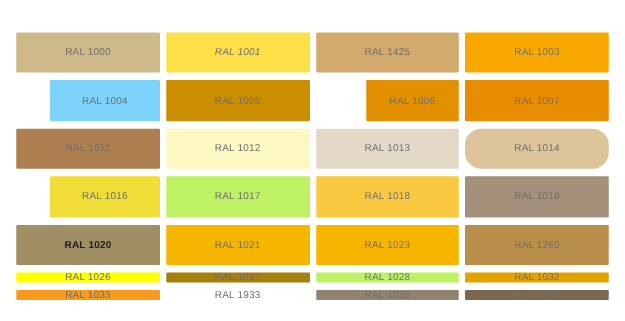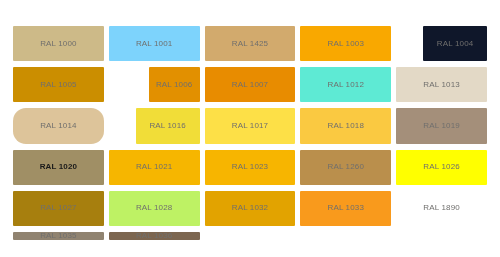--- a/index.html
+++ b/index.html
@@ -13,21 +13,21 @@
     background: #ffffff;
     font-family: "Liberation Sans", sans-serif;
     overflow: hidden;
   }
   #swatch-grid {
     box-sizing: border-box;
     width: 500px;
     height: 257px;
     padding: 26px 13px 17px 13px;
     display: grid;
-    grid-template-columns: repeat(5, 1fr);
+    grid-template-columns: repeat(4, 1fr);
     grid-template-rows: repeat(5, 1fr);
     column-gap: 5px;
     row-gap: 6px;
     background: #ffffff;
   }
   .swatch {
     position: relative;
     display: flex;
     align-items: center;
     justify-content: center;
@@ -49,54 +49,57 @@
     font-weight: bold;
   }
 </style>
 </head>
 <body>
 
 <div id="swatch-grid" style="background: rgb(255, 255, 255);">
     <div class="swatch" style="background: rgb(205, 186, 136);">
       <span class="swatch-label">RAL 1000</span>
     </div>
-    <div class="swatch" style="background: #7dd3fc;">
+    <div class="swatch" style="background: #fde047; font-style: italic;">
       <span class="swatch-label">RAL 1001</span>
     </div>
     <div class="swatch" style="background: rgb(210, 170, 109);">
       <span class="swatch-label">RAL 1425</span>
     </div>
     <div class="swatch" style="background: rgb(249, 168, 0);">
       <span class="swatch-label">RAL 1003</span>
     </div>
-    <div class="swatch" style="background: #0f172a; margin-left: 27px;">
+    <div class="swatch" style="background: #7dd3fc; margin-left: 27px;">
       <span class="swatch-label">RAL 1004</span>
     </div>
     <div class="swatch" style="background: rgb(203, 142, 0);">
       <span class="swatch-label">RAL 1005</span>
     </div>
     <div class="swatch" style="background: rgb(226, 144, 0); margin-left: 40px;">
       <span class="swatch-label">RAL 1006</span>
     </div>
     <div class="swatch" style="background: rgb(232, 140, 0);">
       <span class="swatch-label">RAL 1007</span>
     </div>
-    <div class="swatch" style="background: #5eead4;">
+    <div class="swatch" style="background: rgb(175, 128, 79);">
+      <span class="swatch-label">RAL 1011</span>
+    </div>
+    <div class="swatch" style="background: #fef9c3;">
       <span class="swatch-label">RAL 1012</span>
     </div>
     <div class="swatch" style="background: rgb(227, 217, 198); justify-content: center;">
       <span class="swatch-label">RAL 1013</span>
     </div>
     <div class="swatch" style="background: rgb(221, 196, 154); border-radius: 13px;">
       <span class="swatch-label">RAL 1014</span>
     </div>
     <div class="swatch" style="background: rgb(241, 221, 56); margin-left: 27px;">
       <span class="swatch-label">RAL 1016</span>
     </div>
-    <div class="swatch" style="background: #fde047;">
+    <div class="swatch" style="background: #bef264;">
       <span class="swatch-label">RAL 1017</span>
     </div>
     <div class="swatch" style="background: rgb(250, 201, 65);">
       <span class="swatch-label">RAL 1018</span>
     </div>
     <div class="swatch" style="background: rgb(164, 143, 122);">
       <span class="swatch-label">RAL 1019</span>
     </div>
     <div class="swatch is-active" style="background: rgb(160, 143, 101);">
       <span class="swatch-label">RAL 1020</span>
@@ -119,21 +122,21 @@
     <div class="swatch" style="background: #bef264;">
       <span class="swatch-label">RAL 1028</span>
     </div>
     <div class="swatch" style="background: rgb(226, 163, 0);">
       <span class="swatch-label">RAL 1032</span>
     </div>
     <div class="swatch" style="background: rgb(249, 154, 28);">
       <span class="swatch-label">RAL 1033</span>
     </div>
     <div class="swatch">
-      <span class="swatch-label">RAL 1890</span>
+      <span class="swatch-label">RAL 1933</span>
     </div>
     <div class="swatch" style="background: rgb(144, 131, 112);">
       <span class="swatch-label">RAL 1035</span>
     </div>
     <div class="swatch" style="background: rgb(124, 102, 80);">
       <span class="swatch-label">RAL 1036</span>
     </div>
   </div>
 
 </body></html>

